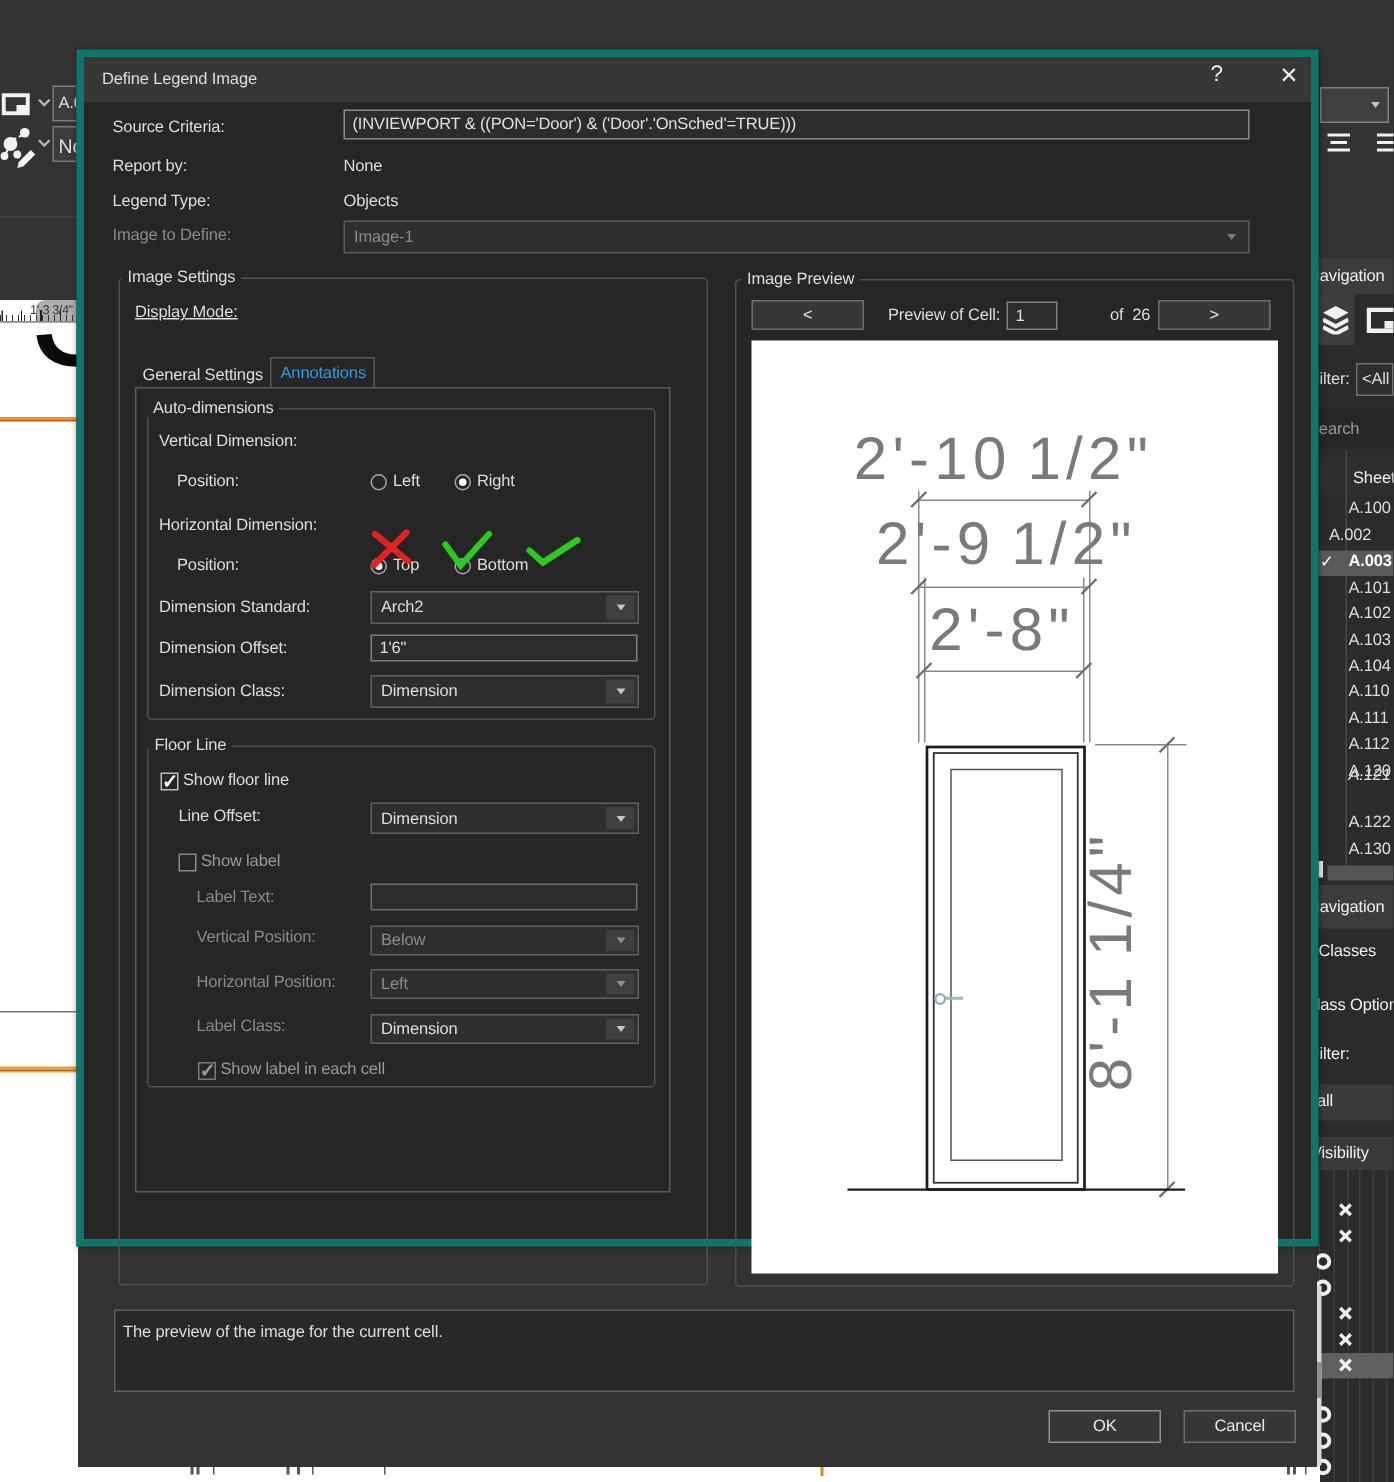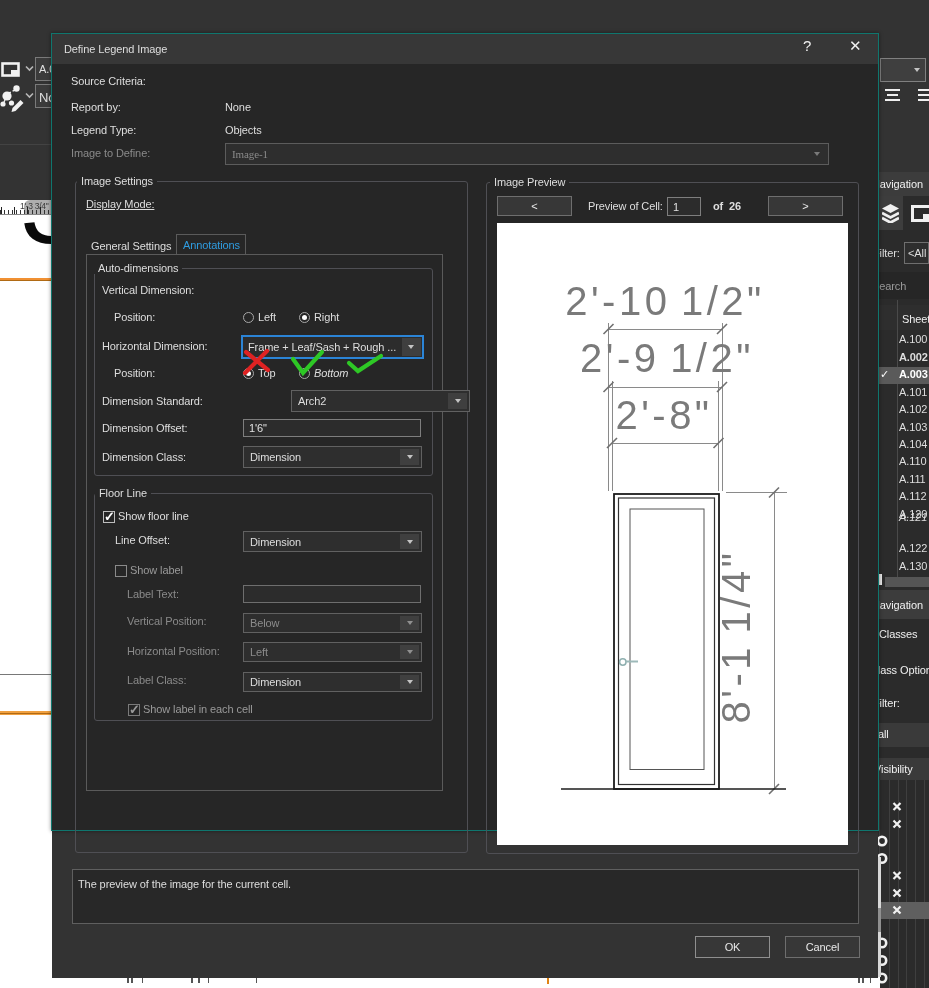--- a/index.html
+++ b/index.html
@@ -122,21 +122,21 @@
     <span class="lbl" style="left:-6px;top:8px;color:#9a9a9a;">Search</span>
     </div>
 
   <div class="abs" style="left:0;top:305px;width:51px;height:25px;background:#2e2e2e;"></div>
   <div class="abs" style="left:19px;top:300px;width:1px;height:280px;background:#4a4a4a;"></div>
   <span class="lbl" style="left:24px;top:313px;color:#f0f0f0;">Sheet</span>
 
   <div class="abs" style="left:0;top:367px;width:51px;height:17px;background:#5a5a5a;"></div>
   <span class="lbl" style="left:2px;top:368px;color:#fff;">✓</span>
   <span class="lbl" style="left:21px;top:333px;">A.100</span>
-  <span class="lbl" style="left:21px;top:351px;font-weight:bold;">A.002</span>
+  <span class="lbl" style="left:8px;top:351px;">A.002</span>
   <span class="lbl" style="left:21px;top:368px;font-weight:bold;color:#fff;">A.003</span>
   <span class="lbl" style="left:21px;top:386px;">A.101</span>
   <span class="lbl" style="left:21px;top:403px;">A.102</span>
   <span class="lbl" style="left:21px;top:421px;">A.103</span>
   <span class="lbl" style="left:21px;top:438px;">A.104</span>
   <span class="lbl" style="left:21px;top:455px;">A.110</span>
   <span class="lbl" style="left:21px;top:473px;">A.111</span>
   <span class="lbl" style="left:21px;top:490px;">A.112</span>
   <span class="lbl" style="left:21px;top:508px;">A.120</span>
   <span class="lbl" style="left:21px;top:511px;font-style:italic;">A.121</span>
@@ -184,35 +184,38 @@
     </g>
   </svg>
 
   <div class="abs" style="left:0;top:857px;width:2.5px;height:120px;background:#d8d8d8;"></div>
   <div class="abs" style="left:0;top:908px;width:2.5px;height:24px;background:#909090;"></div>
 
   <div class="abs" style="left:0;top:977px;width:2px;height:11px;background:#ffffff;"></div>
 </div>
 
 <div class="abs" id="dlg" style="left:51px;top:33px;width:828px;height:798px;background:#262626;
-  border:1px solid #0f766e;box-sizing:border-box;box-shadow:0 0 4px rgba(0,0,0,.45);">
+  border:5px solid #0f766e;box-sizing:border-box;box-shadow:0 0 4px rgba(0,0,0,.45);">
 
   <div class="abs" style="left:0;top:0;right:0;height:30px;background:#373737;"></div>
   <div class="lbl" style="left:12px;top:9px;">Define Legend Image</div>
   <div class="lbl" style="left:751px;top:3px;font-size:15px;color:#f0f0f0;">?</div>
   <div class="lbl" style="left:797px;top:3px;font-size:15px;color:#f0f0f0;">✕</div>
 
   <div class="lbl" style="left:19px;top:41px;">Source Criteria:</div>
+  <div class="input" style="left:173px;top:35px;width:604px;height:20px;">
+    <span class="tx">(INVIEWPORT &amp; ((PON='Door') &amp; ('Door'.'OnSched'=TRUE)))</span>
+    </div>
   <div class="lbl" style="left:19px;top:67px;">Report by:</div>
   <div class="lbl" style="left:173px;top:67px;">None</div>
   <div class="lbl" style="left:19px;top:90px;">Legend Type:</div>
   <div class="lbl" style="left:173px;top:90px;">Objects</div>
   <div class="lbl dis" style="left:19px;top:113px;">Image to Define:</div>
   <div class="combo" style="left:173px;top:109px;width:604px;height:22px;border-color:#5c5c5c;">
-    <span class="tx" style="color:#8a8a8a;font-family:Liberation Serif, serif;">Image-1</span>
+    <span class="tx" style="color:#8a8a8a;">Image-1</span>
       <span class="arr" style="border-top-color:#7a7a7a;"></span>
     </div>
 
   <div class="group" style="left:23px;top:147px;width:393px;height:672px;"></div>
   <div class="glabel" style="left:25px;top:141px;">Image Settings</div>
   <div class="lbl" style="left:34px;top:164px;text-decoration:underline;">Display Mode:</div>
 
   <div class="lbl" style="left:39px;top:206px;">General Settings</div>
   <div class="abs" style="left:124px;top:200px;width:70px;height:21px;background:#262626;
      border:1px solid #5a5a5a;border-bottom:none;box-sizing:border-box;"></div>
@@ -224,41 +227,35 @@
 
   <div class="lbl" style="left:50px;top:250px;">Vertical Dimension:</div>
 
   <div class="lbl" style="left:62px;top:277px;">Position:</div>
   <div class="radio" style="left:191px;top:278px;"></div>
   <div class="lbl" style="left:206px;top:277px;">Left</div>
   <div class="radio sel" style="left:247px;top:278px;"></div>
   <div class="lbl" style="left:262px;top:277px;">Right</div>
 
   <div class="lbl" style="left:50px;top:306px;">Horizontal Dimension:</div>
-  <div class="abs" style="left:189px;top:301px;width:183px;height:24px;border:2px solid #2b84d6;
-     background:#2c2c2c;box-sizing:border-box;">
-    <span class="tx" style="position:absolute;left:5px;top:50%;transform:translateY(-50%);white-space:nowrap;">Frame + Leaf/Sash + Rough ...</span>
-    <div class="arrbtn" style="right:1px;top:1px;bottom:1px;"></div>
-      <span class="arr"></span>
-    </div>
 
   <div class="lbl" style="left:62px;top:333px;">Position:</div>
   <div class="radio sel" style="left:191px;top:334px;"></div>
   <div class="lbl" style="left:206px;top:333px;">Top</div>
   <div class="radio" style="left:247px;top:334px;"></div>
-  <div class="lbl" style="left:262px;top:333px;font-style:italic;">Bottom</div>
+  <div class="lbl" style="left:262px;top:333px;">Bottom</div>
 
   <svg class="abs" style="left:185px;top:310px;" width="200" height="45" viewBox="0 0 200 45">
     <path d="M9,8 L31,26 M30,7 L8,29" stroke="#df2222" stroke-width="4.2" fill="none" stroke-linecap="round"></path>
     <path d="M56,15 L66,29 L85,8" stroke="#2ec825" stroke-width="4.2" fill="none" stroke-linecap="round"></path>
     <path d="M112,19 L121,27 L144,12" stroke="#2ec825" stroke-width="4.2" fill="none" stroke-linecap="round"></path>
   </svg>
 
   <div class="lbl" style="left:50px;top:361px;">Dimension Standard:</div>
-  <div class="combo" style="left:191px;top:356px;width:179px;height:22px;margin-left:48px;">
+  <div class="combo" style="left:191px;top:356px;width:179px;height:22px;">
     <span class="tx">Arch2</span>
       <div class="arrbtn"></div>
       <span class="arr"></span>
     </div>
 
   <div class="lbl" style="left:50px;top:388px;">Dimension Offset:</div>
   <div class="input" style="left:191px;top:385px;width:178px;height:18px;border-color:#7e7e7e;">
     <span class="tx">1'6"</span>
     </div>
 
@@ -313,21 +310,21 @@
   <div class="lbl" style="left:91px;top:669px;color:#9a9a9a;">Show label in each cell</div>
 
   <div class="group" style="left:434px;top:148px;width:373px;height:672px;"></div>
   <div class="glabel" style="left:438px;top:142px;">Image Preview</div>
 
   <div class="btn" style="left:445px;top:162px;width:75px;height:20px;line-height:18px;">&lt;</div>
   <div class="lbl" style="left:536px;top:166px;">Preview of Cell:</div>
   <div class="input" style="left:615px;top:163px;width:34px;height:19px;border-color:#7e7e7e;">
       <span class="tx">1</span>
     </div>
-  <div class="lbl" style="left:661px;top:166px;font-weight:bold;">of&nbsp; 26</div>
+  <div class="lbl" style="left:684px;top:166px;">of&nbsp; 26</div>
   <div class="btn" style="left:716px;top:162px;width:75px;height:20px;line-height:18px;">&gt;</div>
 
   <svg class="abs" style="left:445px;top:189px;background:#ffffff;" width="351" height="622" viewBox="0 0 351 622">
     <g fill="none" stroke="#8a8a8a" stroke-width="1">
 
       <line x1="111.5" y1="100" x2="111.5" y2="268"></line>
       <line x1="225.5" y1="100" x2="225.5" y2="268"></line>
       <line x1="115.5" y1="158" x2="115.5" y2="268"></line>
       <line x1="221.5" y1="158" x2="221.5" y2="268"></line>
 

